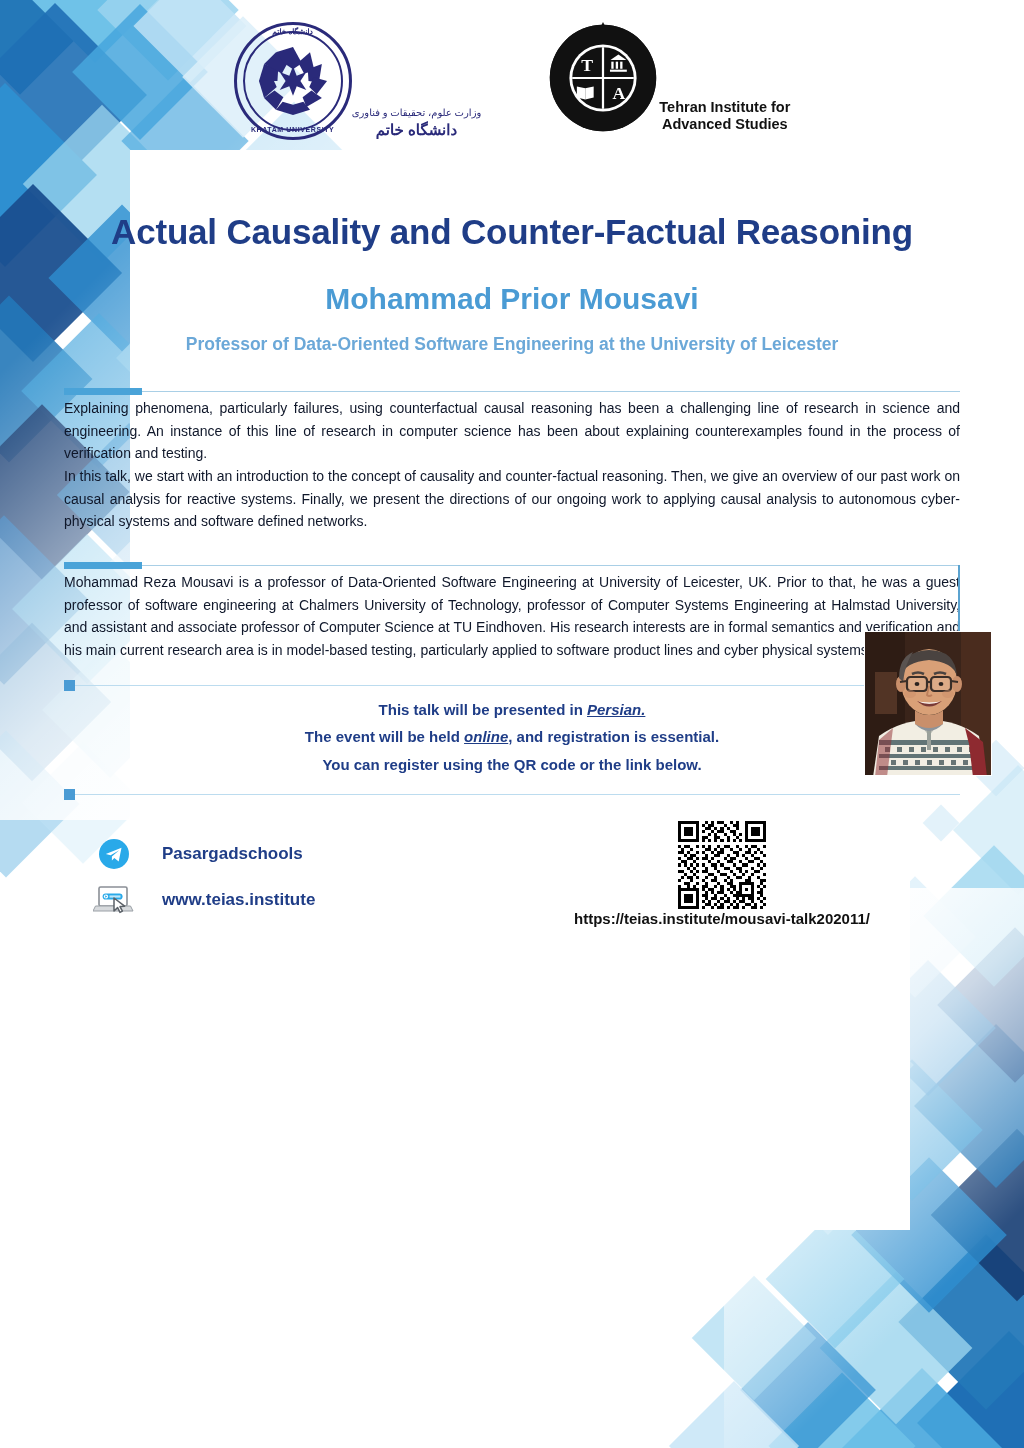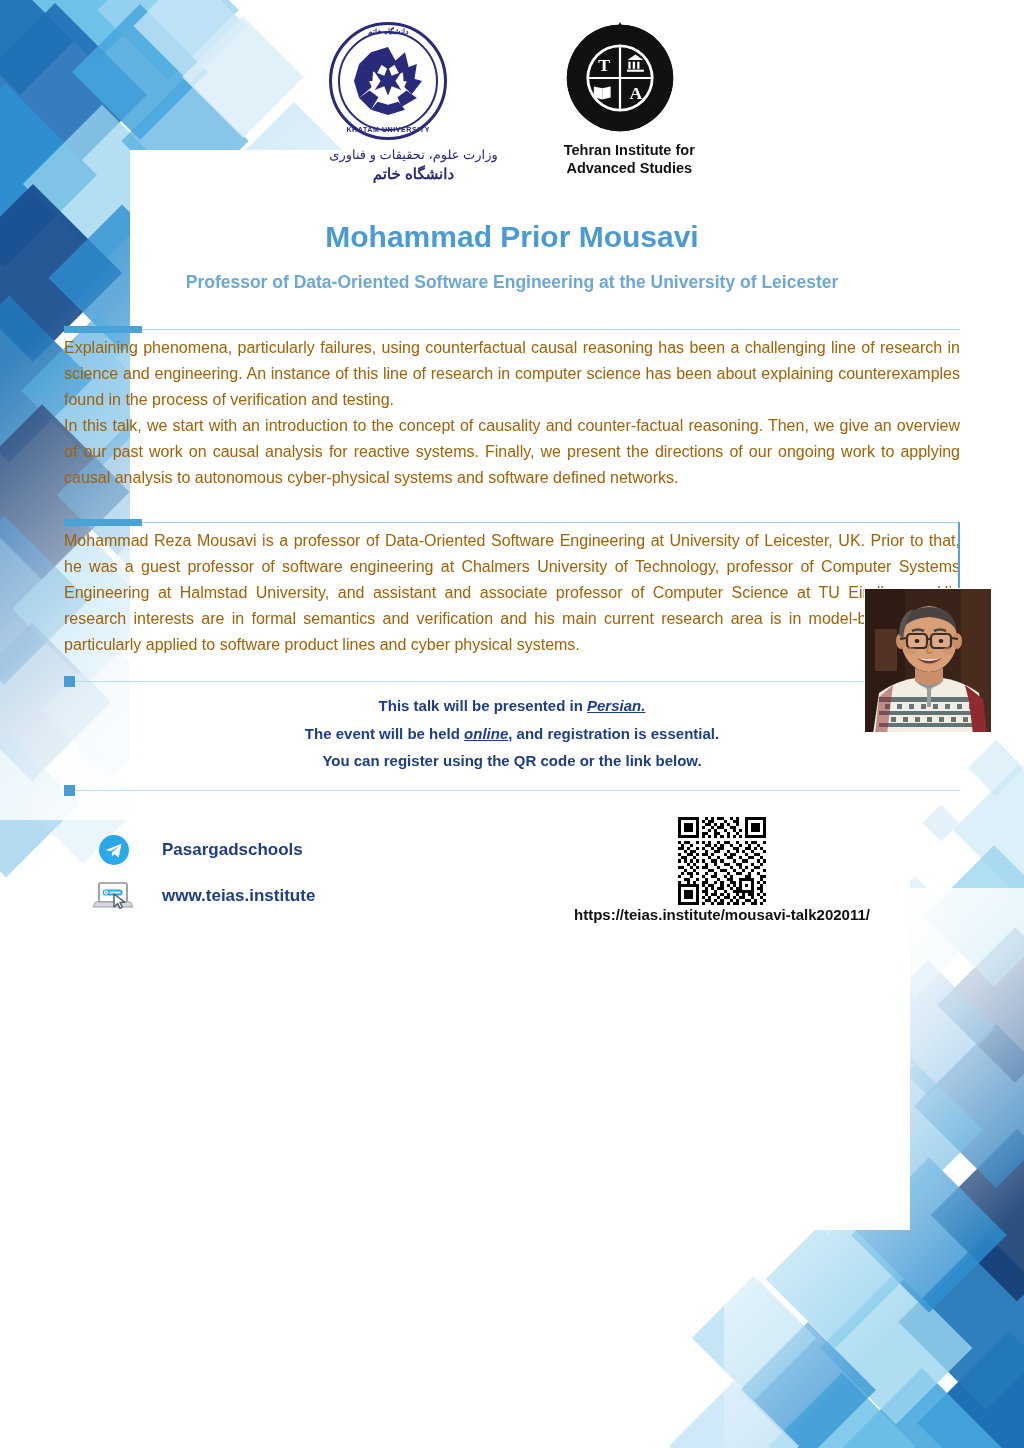--- a/index.html
+++ b/index.html
@@ -75,21 +75,21 @@
 
   
   .logos {
     display: flex;
     justify-content: center;
     align-items: flex-start;
     gap: 66px;
     padding-top: 22px;
     height: 190px;
   }
-  .logo-block { display: flex; flex-direction: column; align-items: flex-start; }
+  .logo-block { display: flex; flex-direction: row; align-items: flex-end; }
 
   .khatam-logo { width: 118px; height: 118px; position: relative; }
   .khatam-ring {
     position: absolute; inset: 0;
     border: 3px solid #2a2a7a;
     border-radius: 50%;
   }
   .khatam-ring2 {
     position: absolute; inset: 9px;
     border: 2px solid #2a2a7a;
@@ -104,21 +104,21 @@
     font-size: 7.5px; letter-spacing: .6px;
     color: #2a2a7a; font-weight: bold;
     position: absolute; left: 0; right: 0; text-align: center;
   }
   .khatam-cap.top { top: 5px; }
   .khatam-cap.bot { bottom: 7px; font-size: 7px; }
   .khatam-sub {
     color: #2a2a7a; text-align: center;
     margin-top: 6px; line-height: 1.35;
   }
-  .khatam-sub .l1 { font-size: 13px; }
+  .khatam-sub .l1 { font-size: 10px; }
   .khatam-sub .l2 { font-size: 15px; font-weight: bold; }
 
   .teias-logo { width: 112px; height: 112px; position: relative; }
   .teias-caption {
     margin-top: 8px;
     font-size: 14.5px; font-weight: bold; color: #111;
     text-align: center; line-height: 1.22;
   }
 
   
@@ -171,23 +171,23 @@
   }
 
   .sec-head {
     font-size: 21px;
     font-weight: bold;
     color: #2ba6e0;
     margin: 8px 0 6px 64px;
   }
 
   .body-text {
-    font-size: 16px;
+    font-size: 14px;
     line-height: 1.62;
-    color: #a16207;
+    color: #0f172a;
     text-align: justify;
     margin: 0 64px;
   }
   .body-text p + p { margin-top: 0; }
 
   .bio-wrap { position: relative; }
   .photo {
     position: absolute;
     right: 32px; top: 72px;
     width: 128px; height: 145px;
@@ -396,20 +396,21 @@
           </g>
         </svg>
         <div class="teias-caption">
           <div>Tehran Institute for</div>
           <div>Advanced Studies</div>
         </div>
       </div>
 
     </div>
 
+    <div class="title">Actual Causality and Counter-Factual Reasoning</div>
     <div class="speaker">Mohammad Prior Mousavi</div>
     <div class="affiliation">Professor of Data-Oriented Software Engineering at the University of Leicester</div>
 
     <div style="height:30px"></div>
     <div class="rule">
       <div class="thick"></div>
         <div class="thin"></div>
     </div>
     <div class="body-text">
       <p>Explaining phenomena, particularly failures, using counterfactual causal reasoning has been a challenging line of research in science and engineering. An instance of this line of research in computer science has been about explaining counterexamples found in the process of verification and testing.</p>

